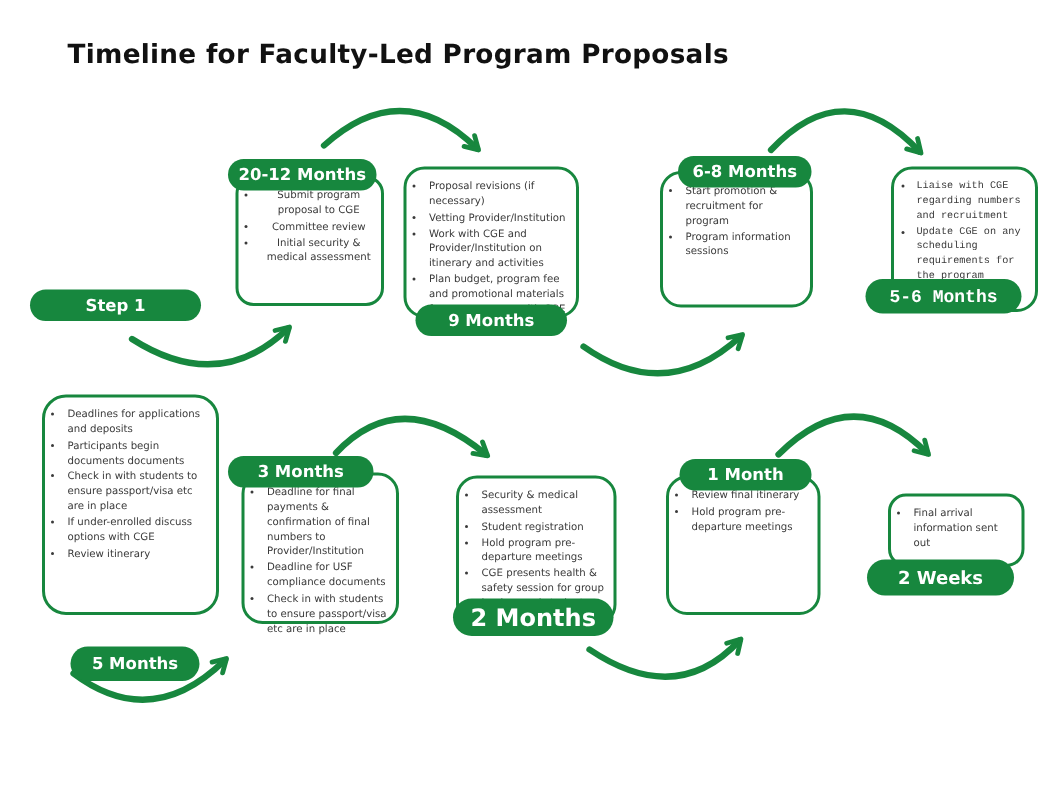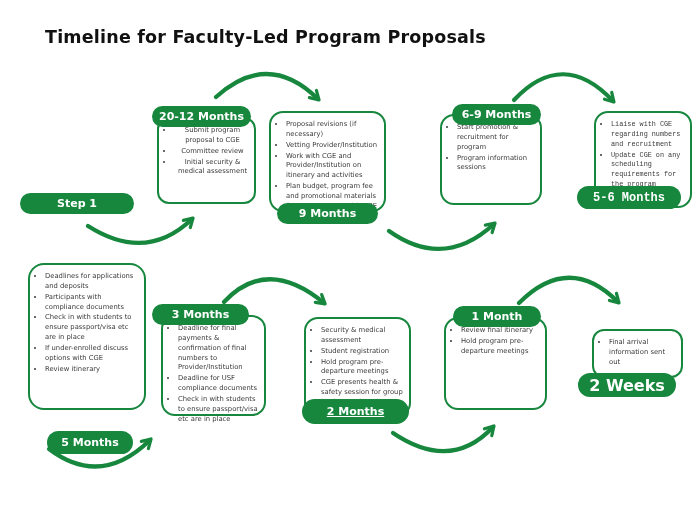--- a/index.html
+++ b/index.html
@@ -51,29 +51,29 @@
   #ms5{left:28px;top:263px;width:119px;height:148px;}
   #ms5 .card{left:0;top:0;width:118px;height:147px;border-radius:16px;}
   #ms5 .pill{left:19px;top:120px;width:86px;height:23px;margin-top:48px;}
 
   #ms6{left:150px;top:304px;width:117px;height:114px;}
   #ms6 .pill{left:2px;top:0;width:97px;height:21px;}
   #ms6 .card{left:11px;top:11px;width:105px;height:101px;border-radius:14px;}
 
   #ms7{left:300px;top:317px;width:113px;height:108px;}
   #ms7 .card{left:4px;top:0;width:107px;height:100px;border-radius:14px;}
-  #ms7 .pill{left:2px;top:82px;width:107px;height:25px;font-size:11px;text-decoration:underline;}
+  #ms7 .pill{left:2px;top:82px;width:107px;height:25px;font-size:16px;}
 
   #ms8{left:442px;top:306px;width:105px;height:106px;}
   #ms8 .pill{left:11px;top:0;width:88px;height:21px;}
   #ms8 .card{left:2px;top:11px;width:103px;height:93px;border-radius:14px;}
 
   #ms9{left:578px;top:329px;width:106px;height:69px;}
   #ms9 .card{left:14px;top:0;width:91px;height:49px;border-radius:12px;}
-  #ms9 .pill{left:0;top:44px;width:98px;height:24px;font-size:16px;}
+  #ms9 .pill{left:0;top:44px;width:98px;height:24px;font-size:12px;}
 
   #arrows{position:absolute;left:0;top:0;width:700px;height:525px;pointer-events:none;z-index:0;}
 </style>
 </head>
 <body>
 
 <div id="stage">
 
   <h1 id="title">Timeline for Faculty-Led Program Proposals</h1>
 
@@ -116,21 +116,21 @@
           <li>Proposal revisions (if necessary)</li>
           <li>Vetting Provider/Institution</li>
           <li>Work with CGE and Provider/Institution on itinerary and activities</li>
           <li>Plan budget, program fee and promotional materials for your program with CGE</li>
         </ul>
     </div>
     <div class="pill">9 Months</div>
   </div>
 
   <div class="ms" id="ms3">
-    <div class="pill">6-9 Months</div>
+    <div class="pill">6-8 Months</div>
     <div class="card">
       <ul class="bullets">
           <li>Start promotion &amp; recruitment for program</li>
           <li>Program information sessions</li>
         </ul>
     </div>
   </div>
 
   <div class="ms" id="ms4">
     <div class="card">
@@ -139,21 +139,21 @@
           <li>Update CGE on any scheduling requirements for the program</li>
         </ul>
     </div>
     <div class="pill">5-6 Months</div>
   </div>
 
   <div class="ms" id="ms5">
     <div class="card">
       <ul class="bullets">
           <li>Deadlines for applications and deposits</li>
-          <li>Participants with compliance documents</li>
+          <li>Participants begin documents documents</li>
           <li>Check in with students to ensure passport/visa etc are in place</li>
           <li>If under-enrolled discuss options with CGE</li>
           <li>Review itinerary</li>
         </ul>
     </div>
     <div class="pill">5 Months</div>
   </div>
 
   <div class="ms" id="ms6">
     <div class="pill">3 Months</div>

